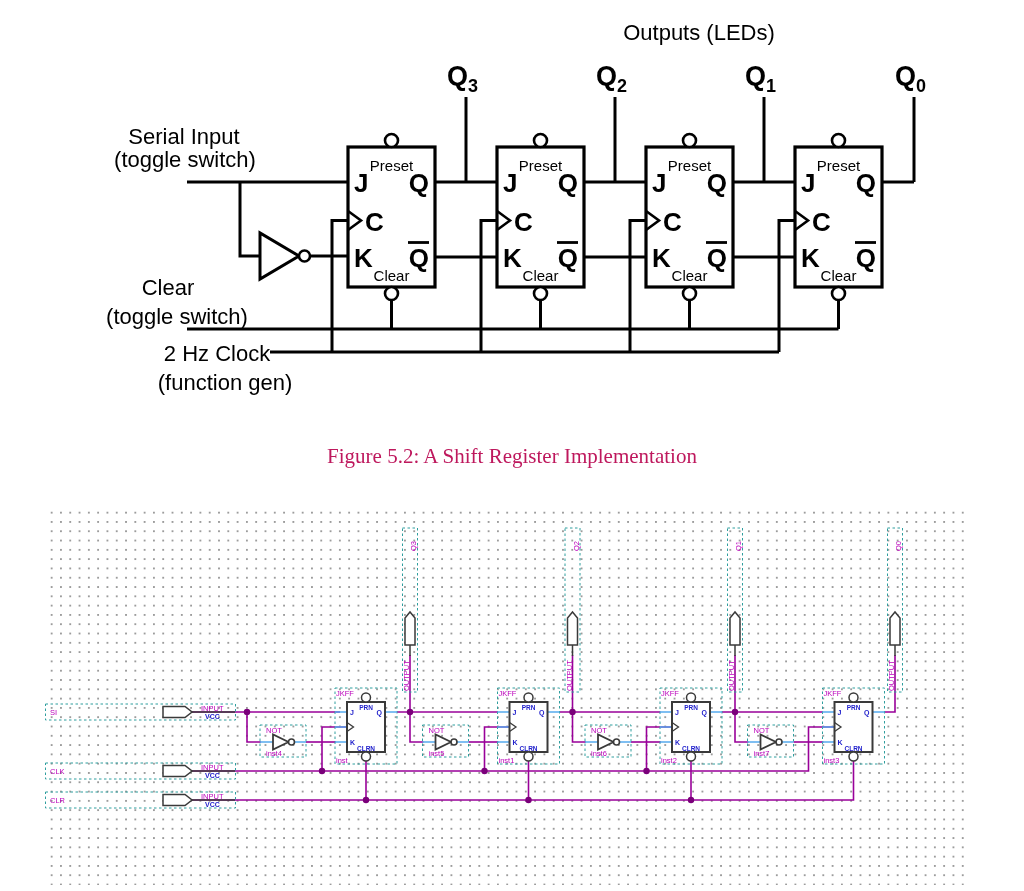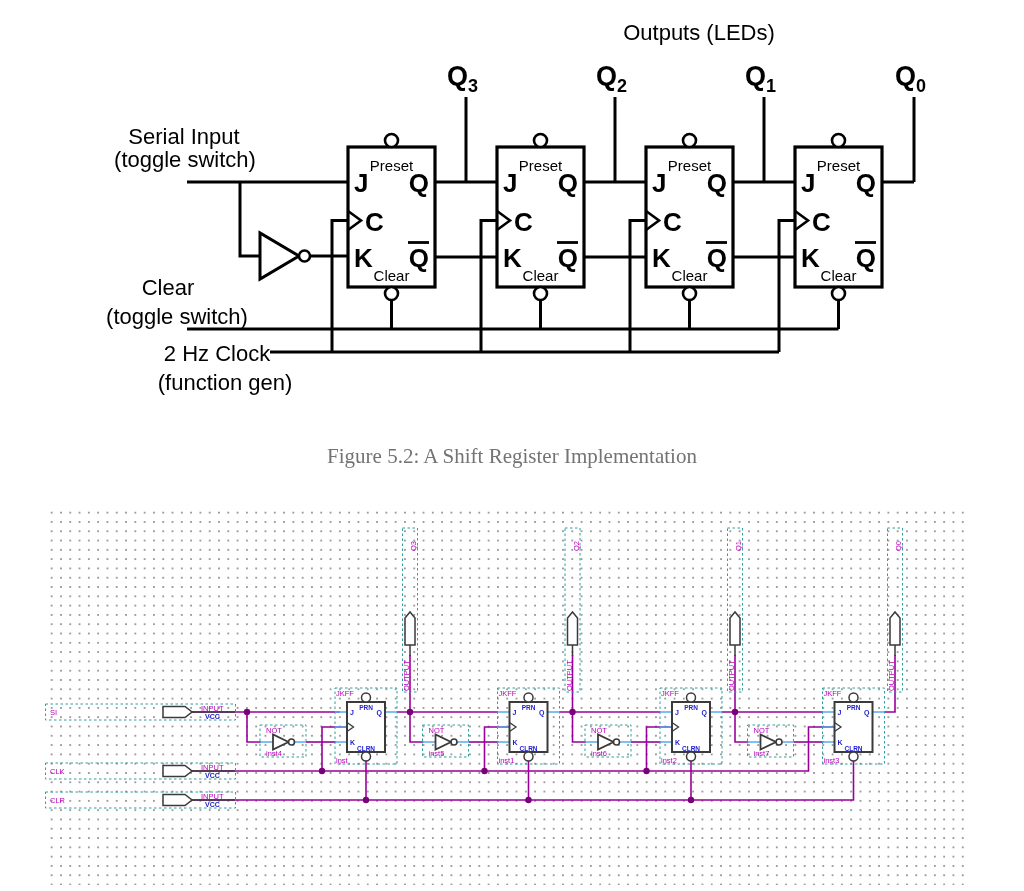--- a/index.html
+++ b/index.html
@@ -10,21 +10,21 @@
 
   
   .tlabel{font-size:22px;fill:#000;}
   .tport {font-size:26px;font-weight:bold;fill:#000;}
   .tsmall{font-size:15px;fill:#000;}
   .tq    {font-size:27px;font-weight:bold;fill:#000;}
   .tqs   {font-size:18px;font-weight:bold;}
 
   
   .caption{position:absolute;top:444px;left:0;width:100%;text-align:center;
-           font-family:"Liberation Serif","DejaVu Serif",serif;font-size:21px;color:#737373;}
+           font-family:"Liberation Serif","DejaVu Serif",serif;font-size:21px;color:#be185d;}
 
   
   .schem{position:absolute;left:45px;top:505px;width:925px;height:380px;background:#fff;
          background-image:radial-gradient(circle,#9c9c9c 0.9px,rgba(0,0,0,0) 1.15px);
          background-size:9.3px 9.3px;background-position:2px 3px;}
   .sm {fill:#bb00bb;font-size:7.5px;}
   .sb {fill:#2222cc;font-size:6.5px;font-weight:bold;}
   .sbp{fill:#2222cc;font-size:7px;font-weight:bold;}
   .selbox{fill:none;stroke:#2e9e9e;stroke-width:1;stroke-dasharray:2.5,2.5;}
   .wire{stroke:#990099;stroke-width:1.6;fill:none;}

